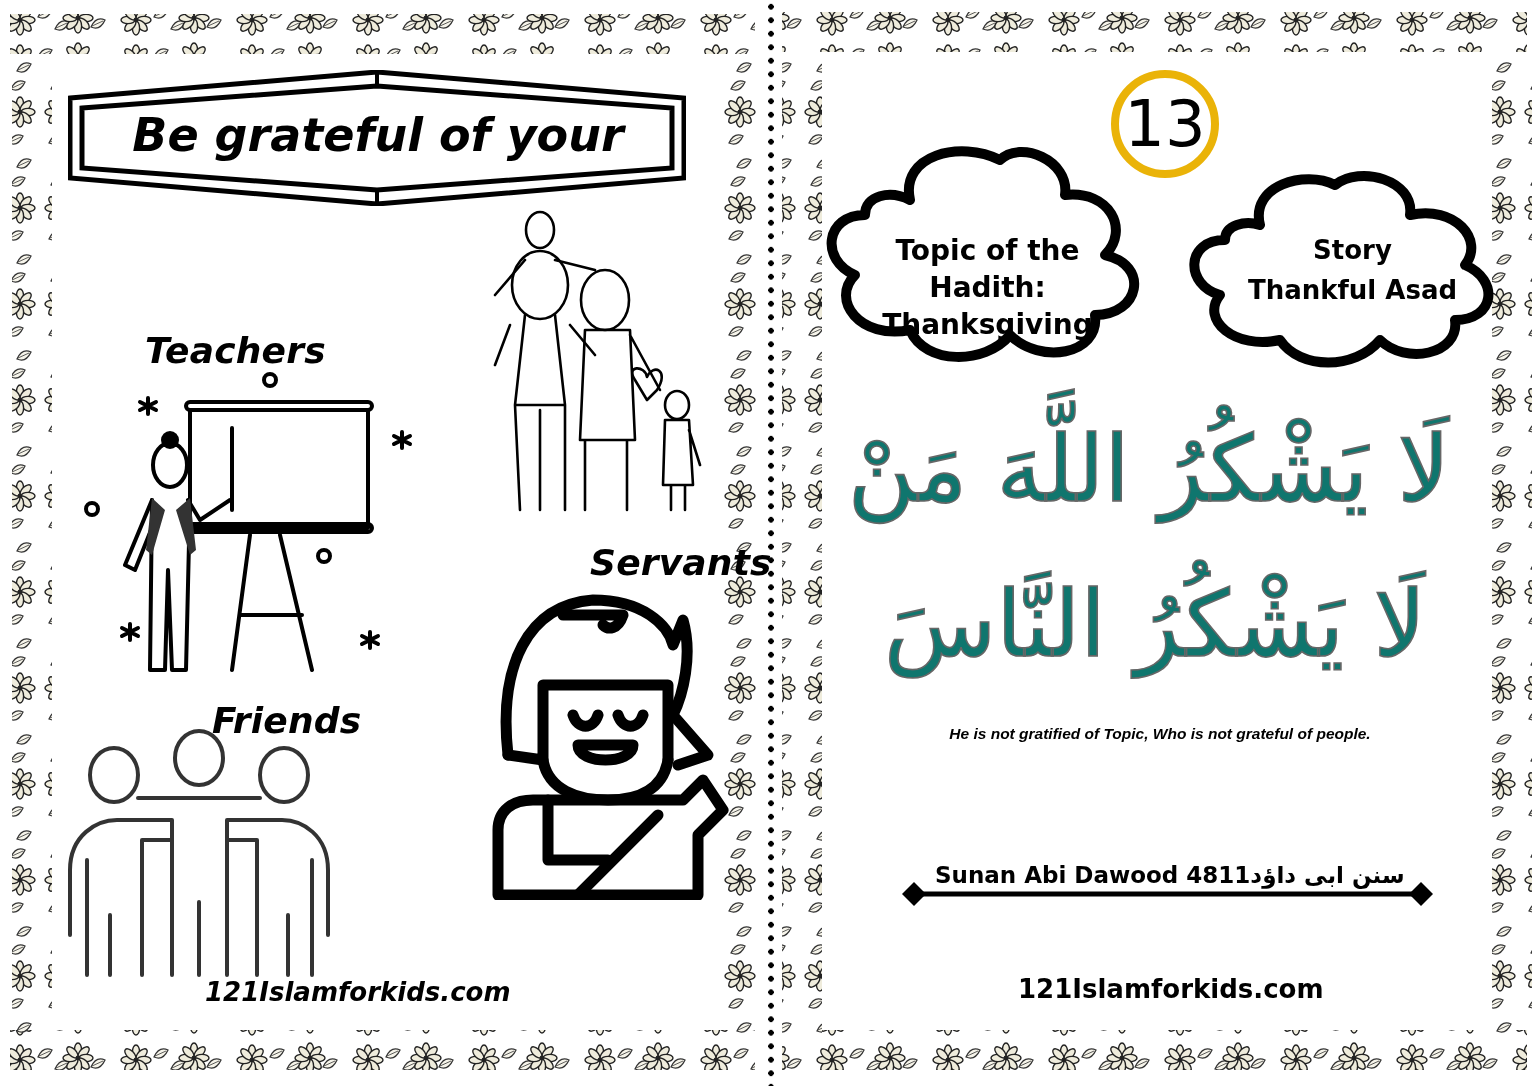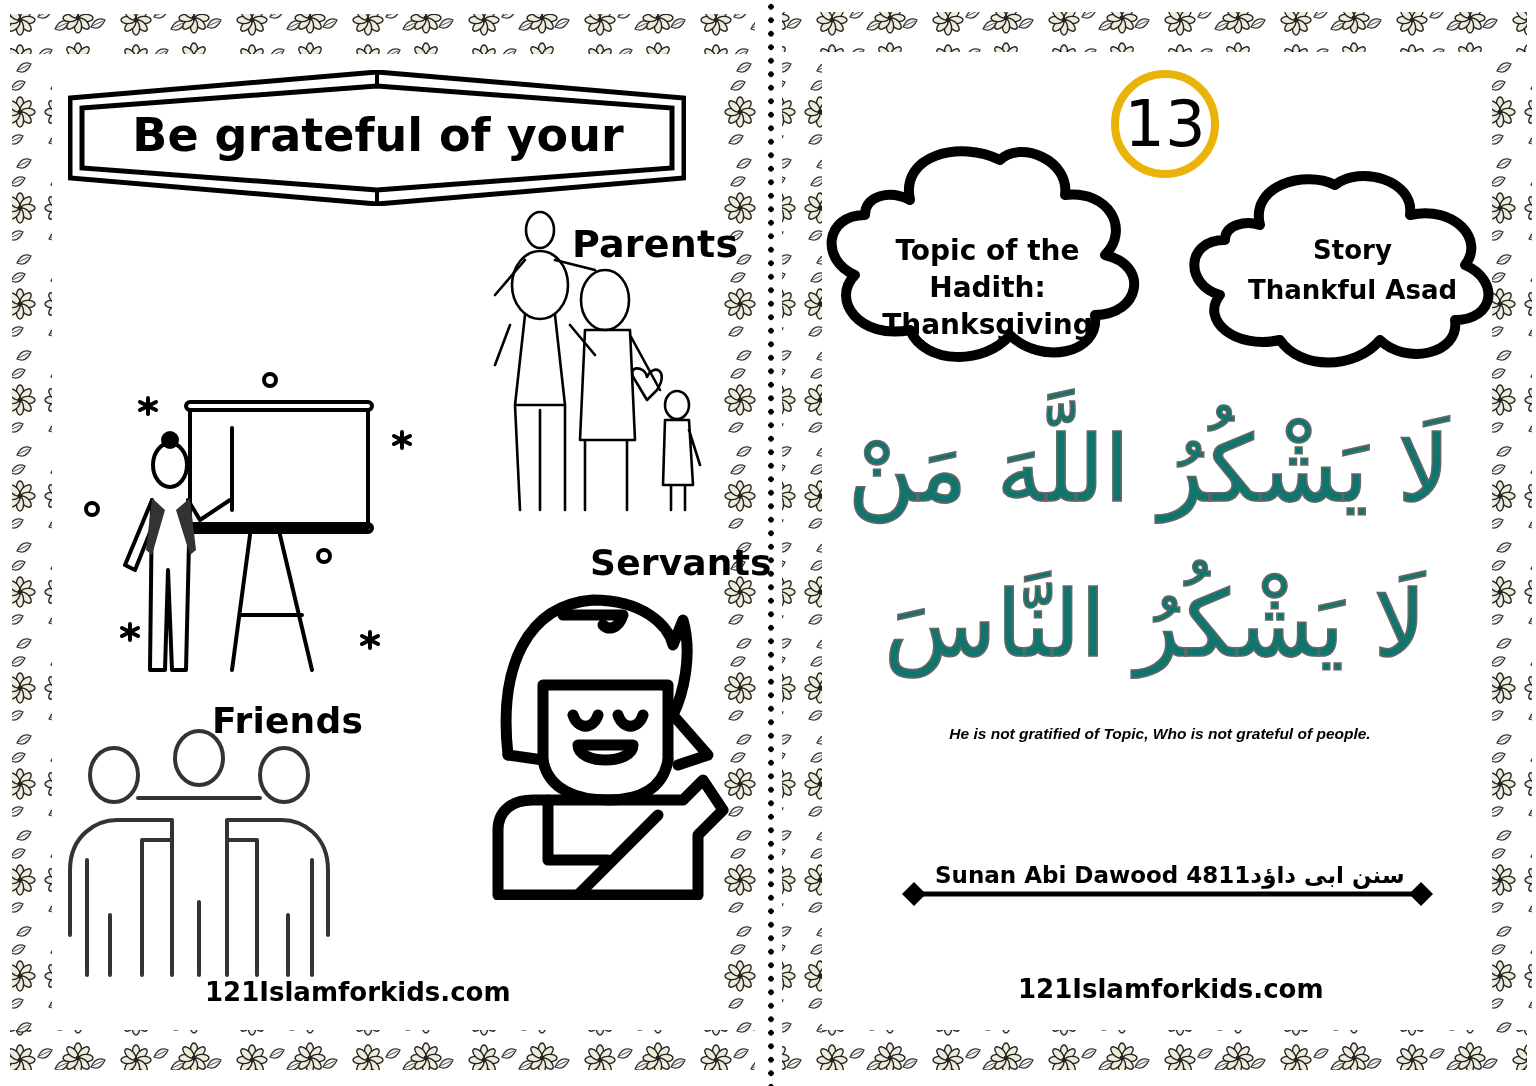--- a/index.html
+++ b/index.html
@@ -1,18 +1,18 @@
 <!DOCTYPE html>
 <html><head>
 <meta charset="utf-8">
 <style>
   html, body { margin:0; padding:0; background:#ffffff; }
   body { width:1536px; height:1086px; position:relative; overflow:hidden;
          font-family:"DejaVu Sans", "Liberation Sans", sans-serif; color:#000; }
-  .page { position:absolute; top:0; height:772px; }
+  .page { position:absolute; top:0; height:772px;font-style:italic; }
   .page.left { left:0; width:770px; }
   .divider { position:absolute; left:767px; top:0; width:8px; height:1086px;
     background-image: radial-gradient(circle, #000 2.6px, transparent 3px);
     background-size: 8px 13.5px; background-repeat: repeat-y; }
   .border-svg { position:absolute; left:0; top:0; }
   .abs { position:absolute; }
   .label { font-weight:bold; position:absolute; white-space:nowrap; letter-spacing:0.2px; }
   .title-banner { position:absolute; left:68px; top:70px; width:618px; height:136px; }
   .title-text { position:absolute; left:0; top:108px; width:756px; text-align:center;
     font-size:46px; font-weight:bold; }
@@ -81,35 +81,35 @@
 <div class="page left">
 
   <svg class="title-banner" viewBox="0 0 618 136">
     <polygon points="2,28 309,2 616,28 616,108 309,134 2,108" fill="none" stroke="#000" stroke-width="5"></polygon>
     <polygon points="14,38 309,16 604,38 604,98 309,120 14,98" fill="none" stroke="#000" stroke-width="5"></polygon>
     <line x1="309" y1="2" x2="309" y2="16" stroke="#000" stroke-width="4"></line>
     <line x1="309" y1="120" x2="309" y2="134" stroke="#000" stroke-width="4"></line>
   </svg>
   <div class="title-text">Be grateful of your</div>
 
-  <div class="label" style="left:572px; top:222px; font-size:38px;">Parents</div>
   <svg class="abs" style="left:485px; top:205px;" width="230" height="310" viewBox="0 0 230 310">
     <g fill="none" stroke="#000" stroke-width="2.6" stroke-linejoin="round" stroke-linecap="round">
       <ellipse cx="55" cy="25" rx="14" ry="18"></ellipse>
       <path d="M40,55 L10,90 M70,55 L110,65"></path>
       <ellipse cx="55" cy="80" rx="28" ry="34"></ellipse>
       <path d="M25,120 L10,160 M85,120 L110,150 M40,110 L30,200 L35,305 M70,110 L80,200 L80,305 M30,200 L80,200 M55,205 L55,305"></path>
       <ellipse cx="120" cy="95" rx="24" ry="30"></ellipse>
       <path d="M100,125 L95,235 L150,235 L145,125 Z M100,235 L100,305 M142,235 L142,305 M145,130 L175,185"></path>
       <path d="M150,175 C140,160 160,160 162,172 C168,158 185,165 172,185 L162,195 Z"></path>
       <ellipse cx="192" cy="200" rx="12" ry="14"></ellipse>
       <path d="M180,215 L178,280 L208,280 L204,215 Z M186,280 L186,305 M200,280 L200,305 M204,225 L215,260"></path>
     </g>
   </svg>
 
+  <div class="label" style="left:145px; top:330px; font-size:36px;">Teachers</div>
   <svg class="abs" style="left:80px; top:370px;" width="350" height="310" viewBox="0 0 350 310">
     <g fill="none" stroke="#000" stroke-width="4" stroke-linecap="round" stroke-linejoin="round">
       <rect x="106" y="32" width="186" height="8" rx="4"></rect>
       <rect x="110" y="40" width="178" height="118"></rect>
       <rect x="106" y="154" width="186" height="8" rx="4"></rect>
       <path d="M170,165 L152,300 M200,165 L232,300 M160,245 L222,245"></path>
       <path d="M152,58 L152,140"></path>
       <circle cx="190" cy="10" r="6"></circle>
       <circle cx="12" cy="139" r="6"></circle>
       <circle cx="244" cy="186" r="6"></circle>

